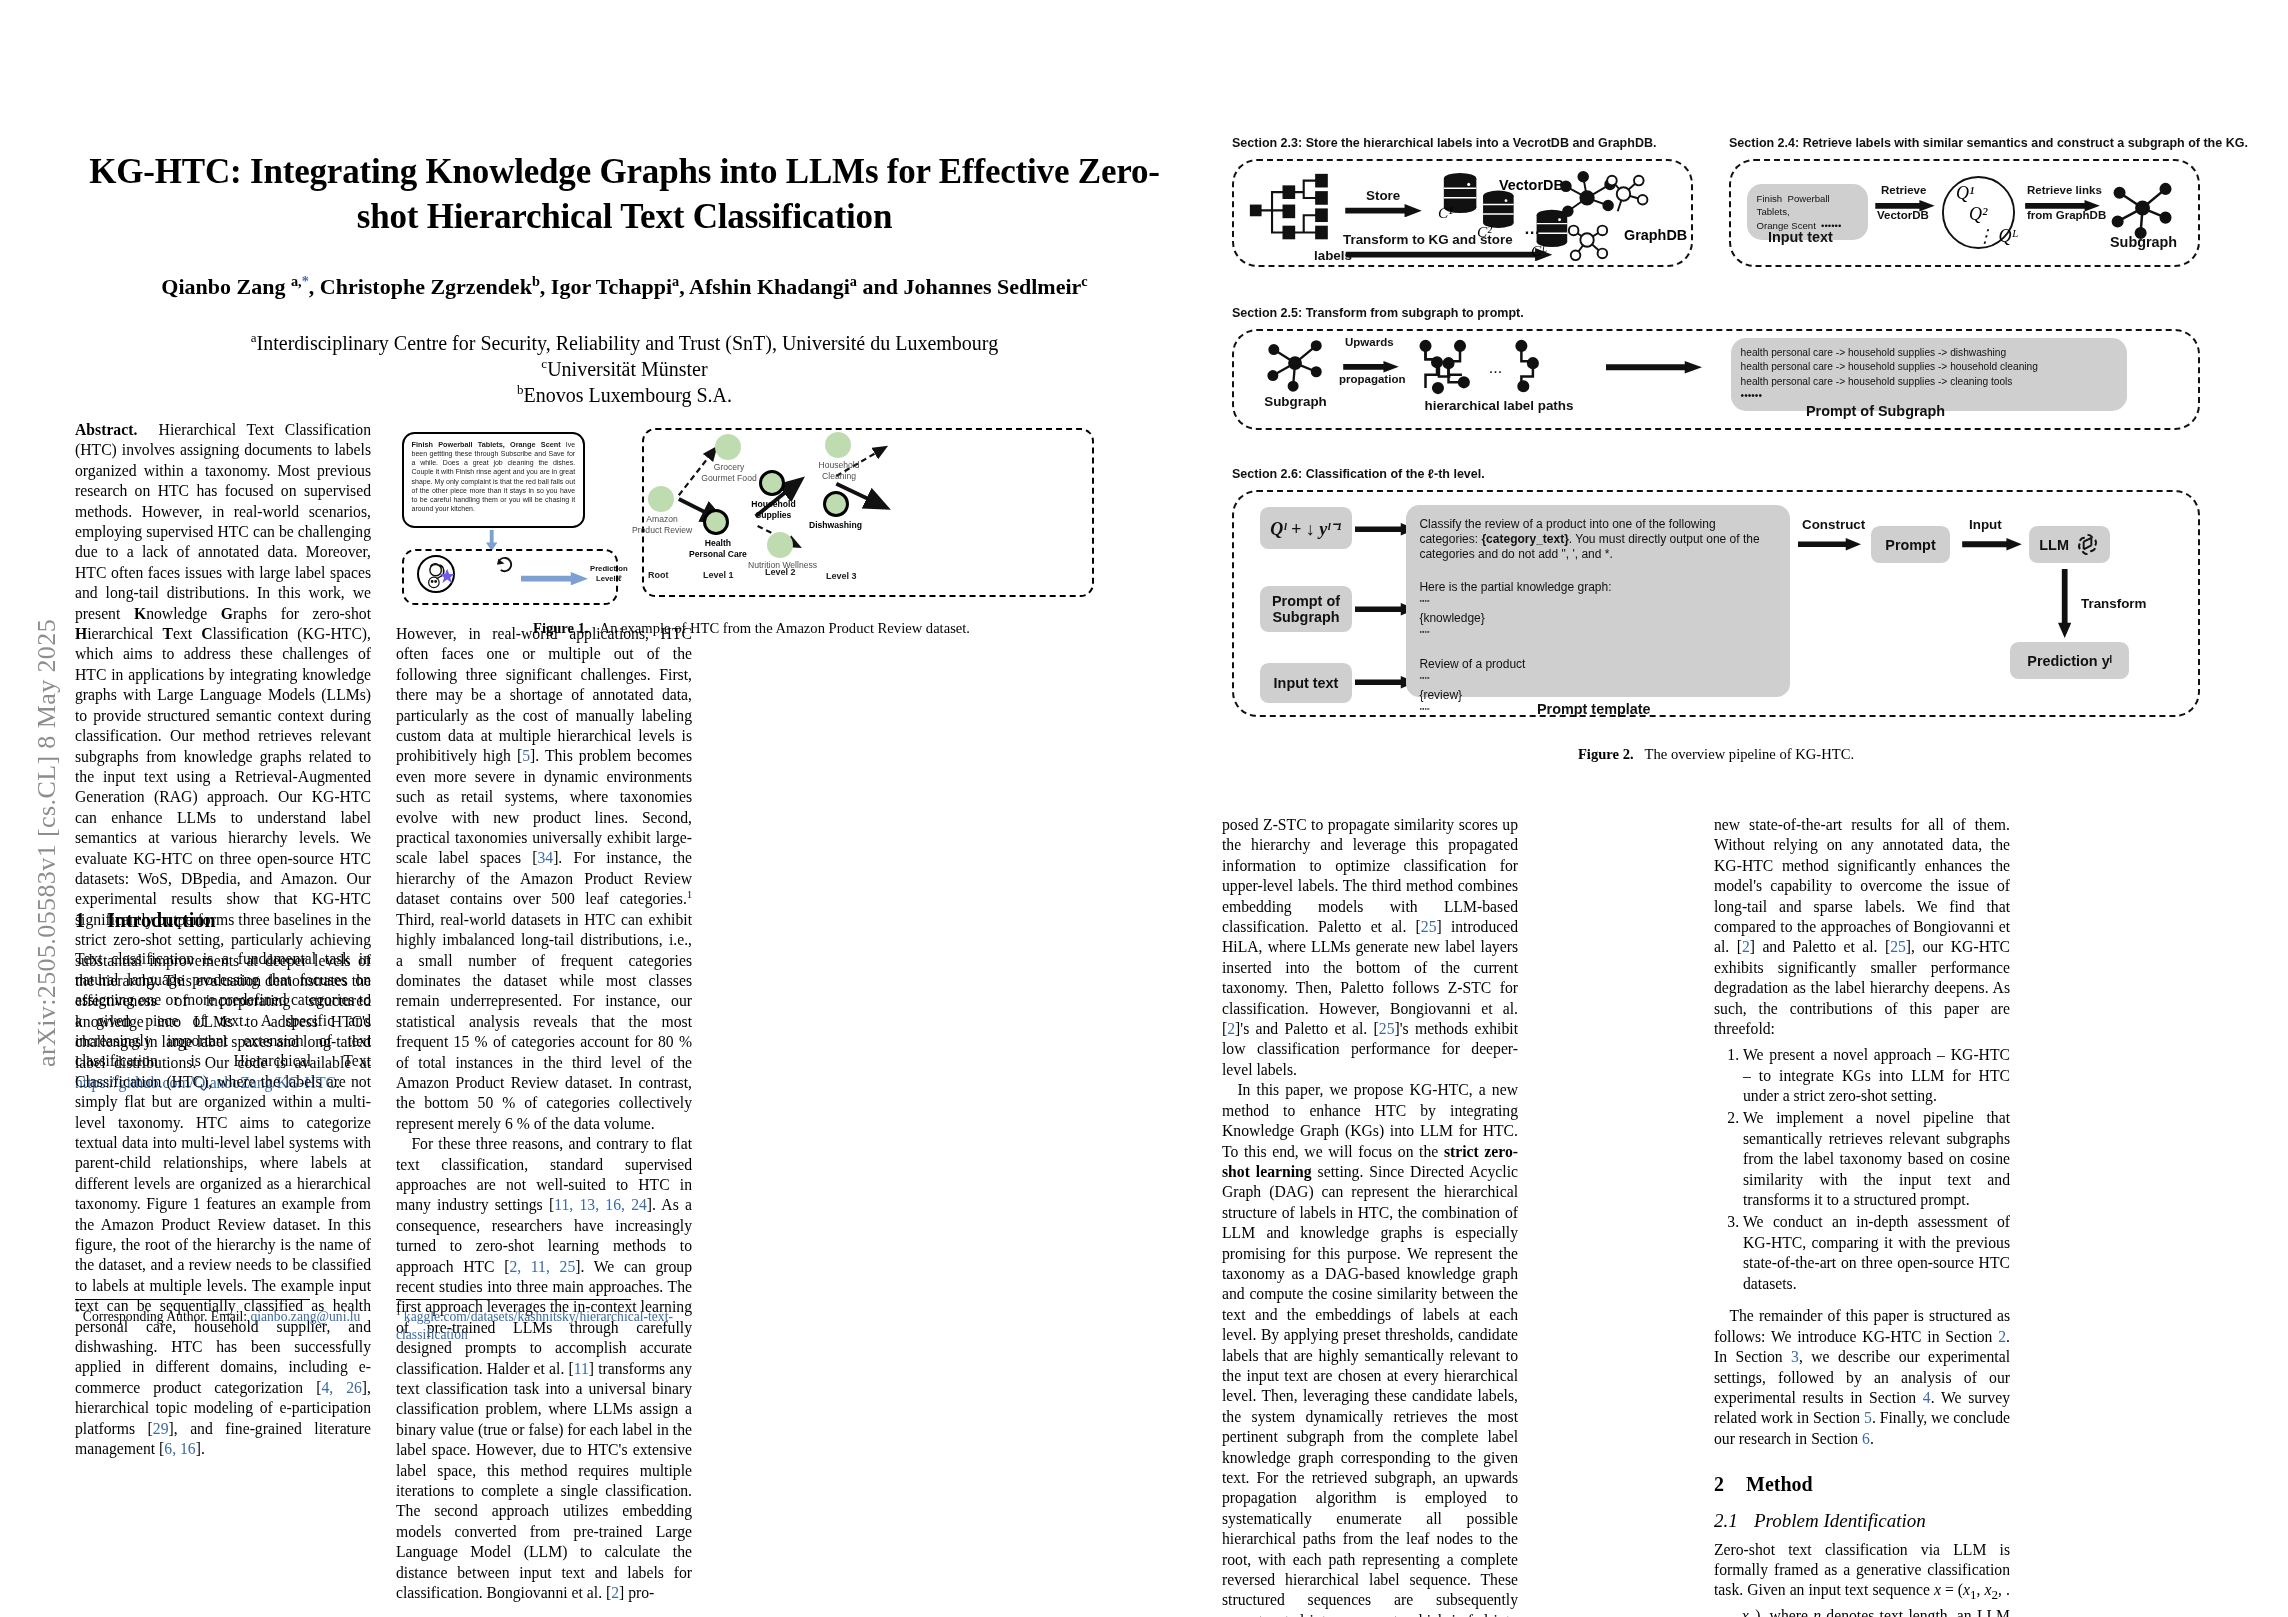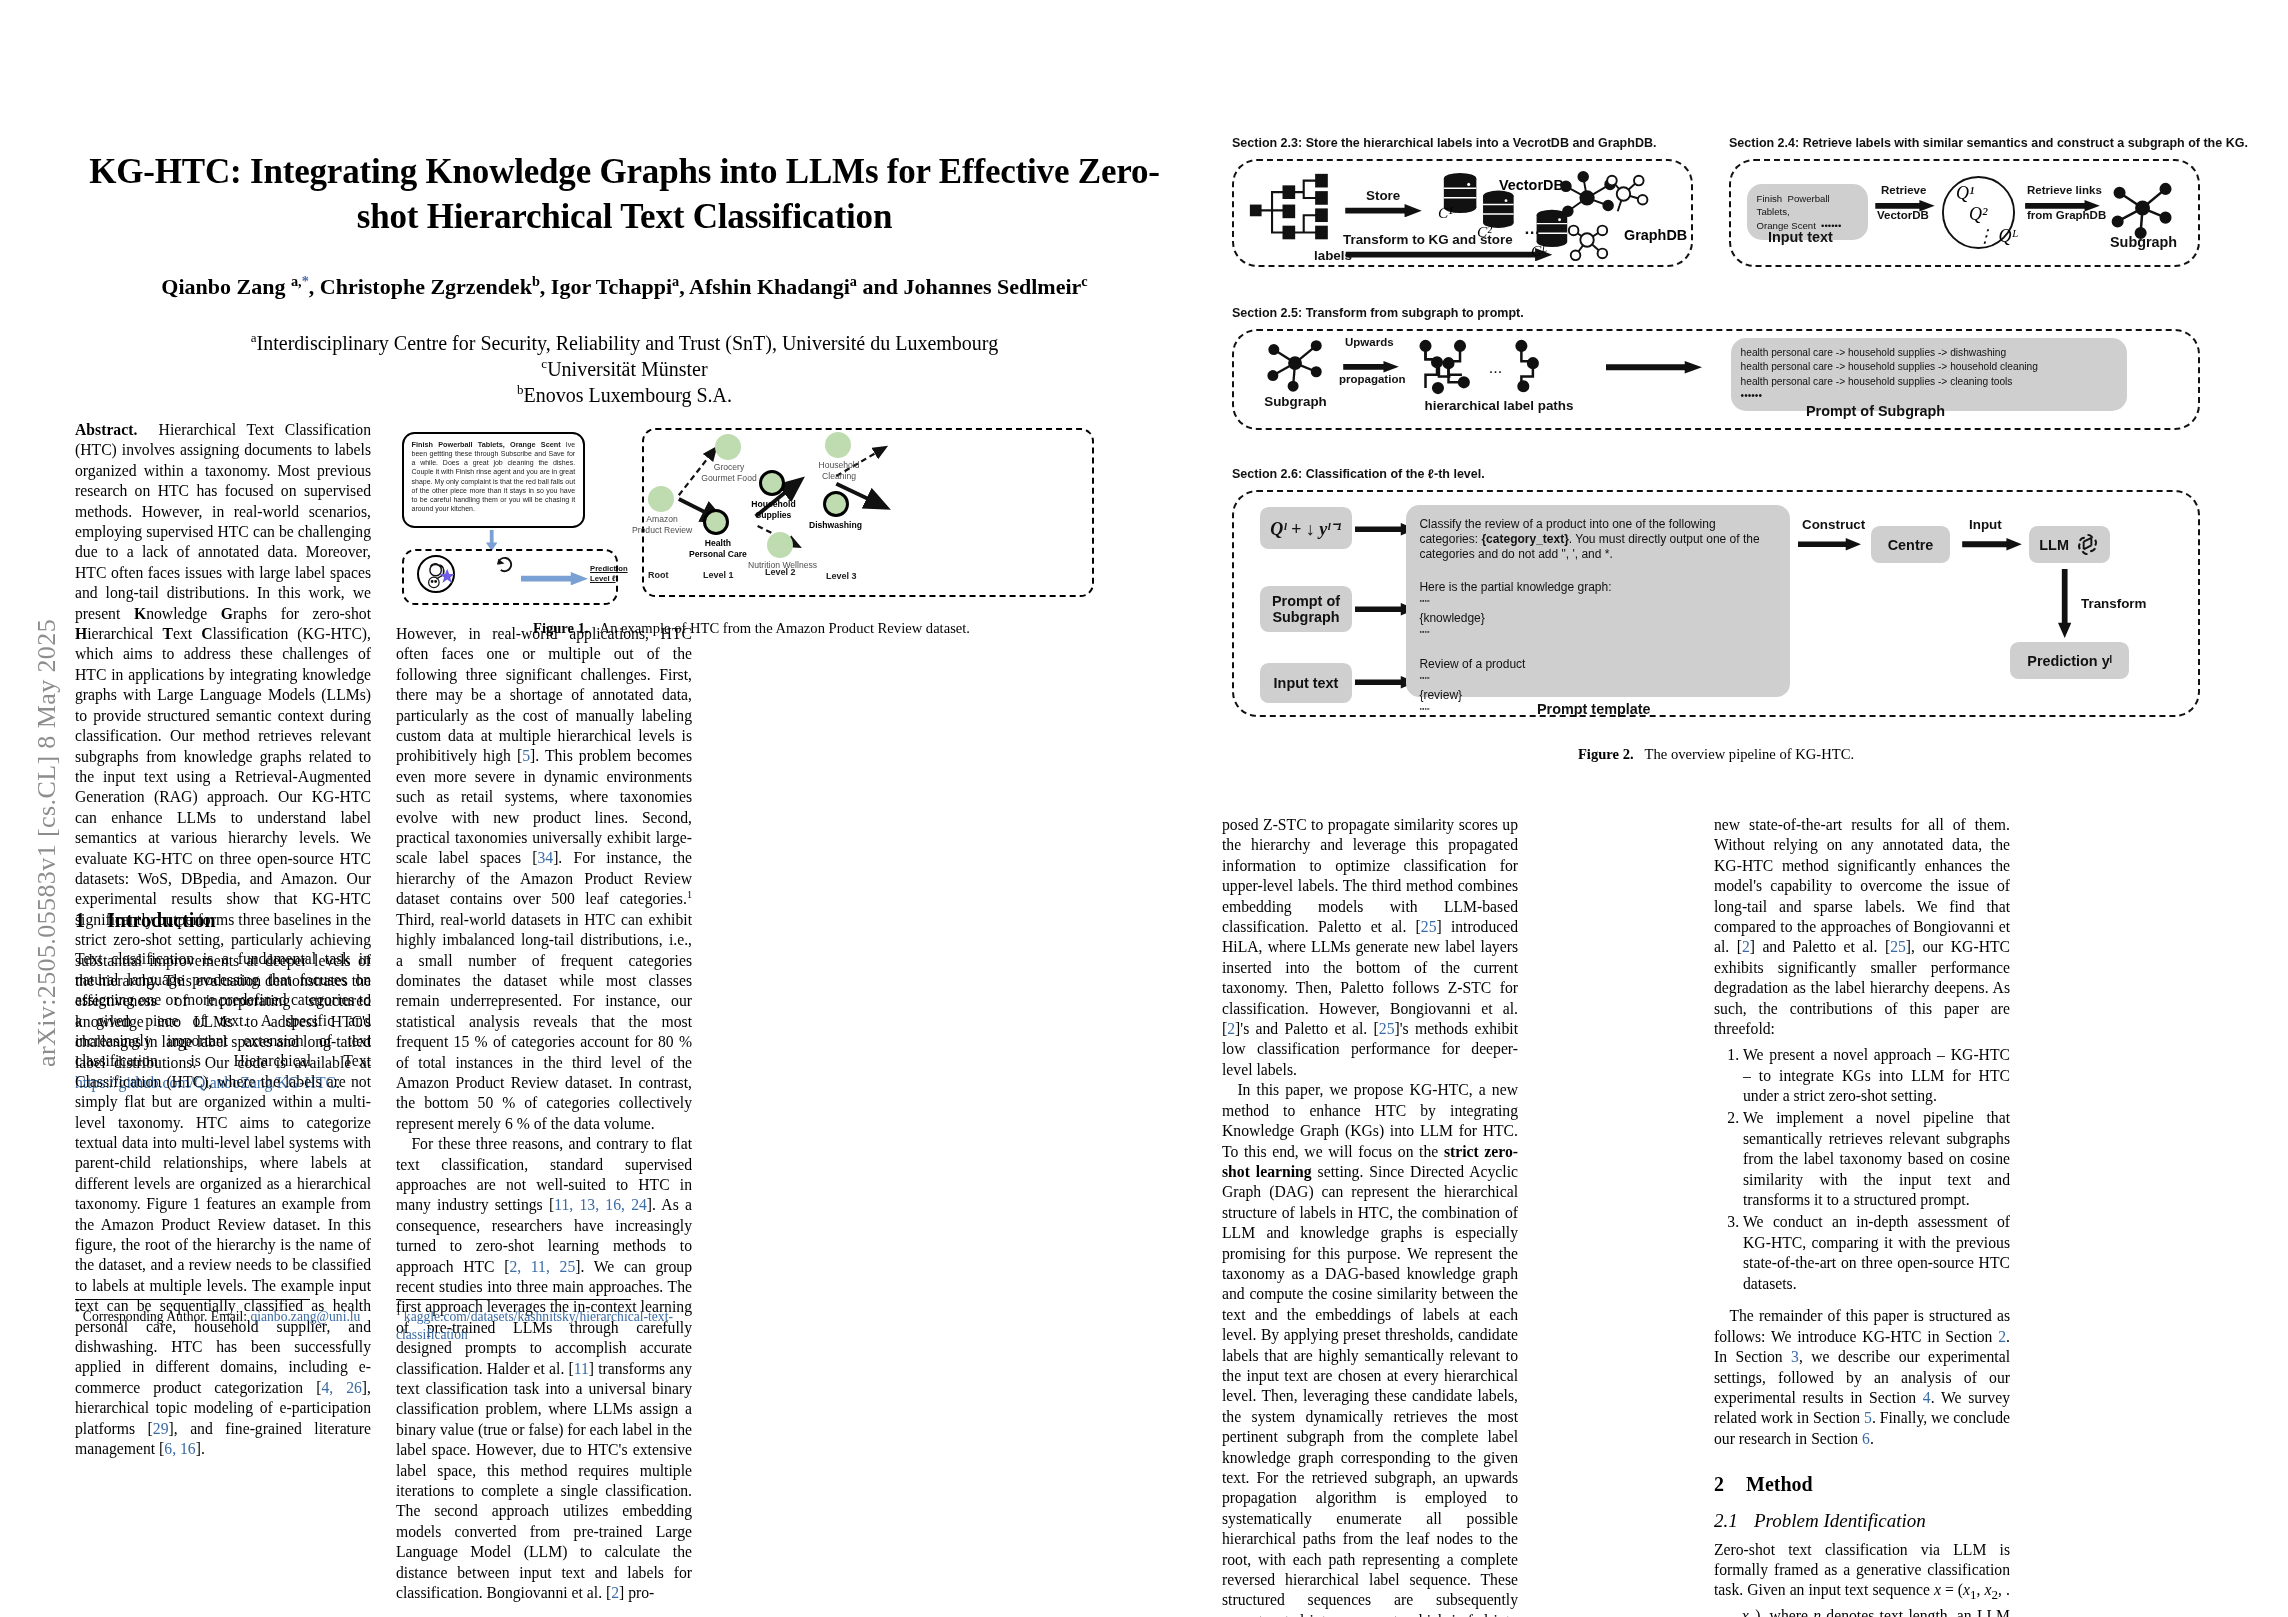--- a/index.html
+++ b/index.html
@@ -217,21 +217,21 @@
         <path d="M12 1 L15 9 L23 9 L16.5 14 L19 22 L12 17 L5 22 L7.5 14 L1 9 L9 9 Z" fill="#6c5ce7"></path>
       </svg>
     </div>
     <svg class="ic" style="position:absolute;left:99px;top:125px;" width="19" height="19" viewBox="0 0 20 20">
       <path d="M3 10 a7 7 0 1 1 3 5.8" fill="none" stroke="#111" stroke-width="2"></path>
       <path d="M3 4 l1 6 l6 -1 z" fill="#111"></path>
     </svg>
     <svg class="ic" style="position:absolute;left:125px;top:142px;" width="67" height="13.4" viewBox="0 0 70 14">
       <path d="M0 4 h52 v-4 l18 7 l-18 7 v-4 h-52 z" fill="#7ba0d4"></path>
     </svg>
-    <div class="pred-lbl" style="left:194px; top:134px; text-decoration:underline;">
+    <div class="pred-lbl" style="left:194px; top:134px; text-align:center;">
       <span>Prediction</span><br>
       <span>Level ℓ</span>
     </div>
 
     <div class="dash-box" style="left:246px; top:-1.9px; width:452px; height:169px;"></div>
 
     <svg style="position:absolute;left:246px;top:-1.9px;" width="452" height="169" viewBox="0 0 470 176">
       <defs>
         <marker id="ah" markerWidth="7" markerHeight="7" refX="4" refY="3" orient="auto">
           <path d="M0,0 L7,3 L0,6 z" fill="#111"></path>
@@ -524,21 +524,21 @@
     <div style="font-size:9.6px;">"""</div>
   </div>
   <div class="dlabel" style="left:1537px; top:701px; font-size:14.4px;">Prompt template</div>
 
   <div class="dlabel" style="left:1802px; top:517px;">Construct</div>
   <svg style="position:absolute;left:1798px;top:538px;" width="63" height="12.5" viewBox="0 0 66 13">
     <path d="M0 3.5 h50 v-3.5 l16 6.5 l-16 6.5 v-3.5 h-50 z" fill="#111"></path>
   </svg>
 
   <div class="gbox" style="left:1871px; top:526px; width:79px; height:37px;">
-    <span>Centre</span>
+    <span>Prompt</span>
   </div>
 
   <div class="dlabel" style="left:1969px; top:517px;">Input</div>
   <svg style="position:absolute;left:1962px;top:538px;" width="60" height="12.5" viewBox="0 0 62 13">
     <path d="M0 3.5 h46 v-3.5 l16 6.5 l-16 6.5 v-3.5 h-46 z" fill="#111"></path>
   </svg>
 
   <div class="gbox" style="left:2029px; top:526px; width:81px; height:37px;">
     <span>LLM</span>
     <svg style="margin-left:5.8px;" width="25" height="25" viewBox="0 0 26 26">

